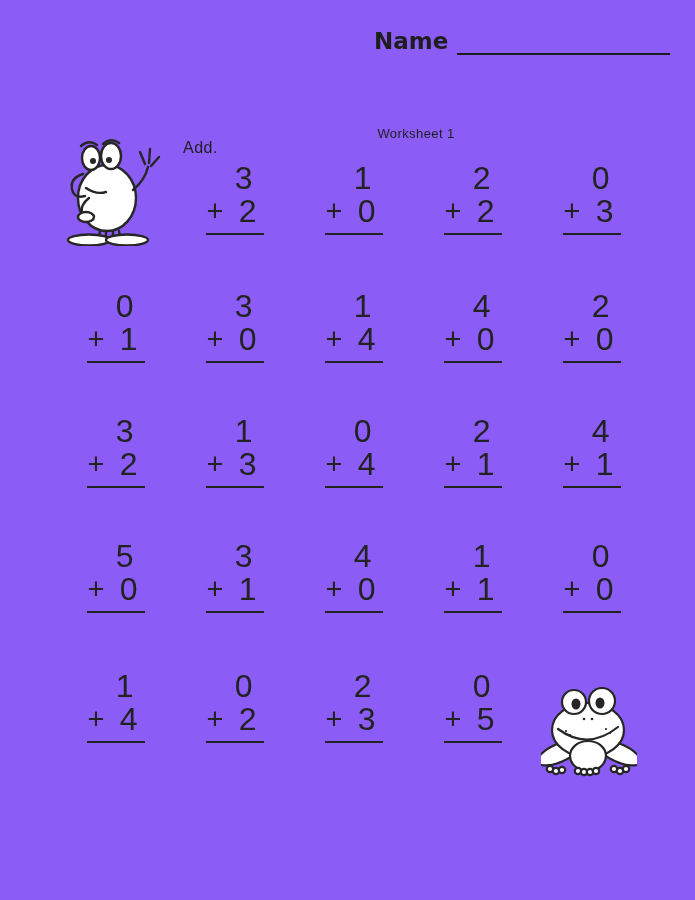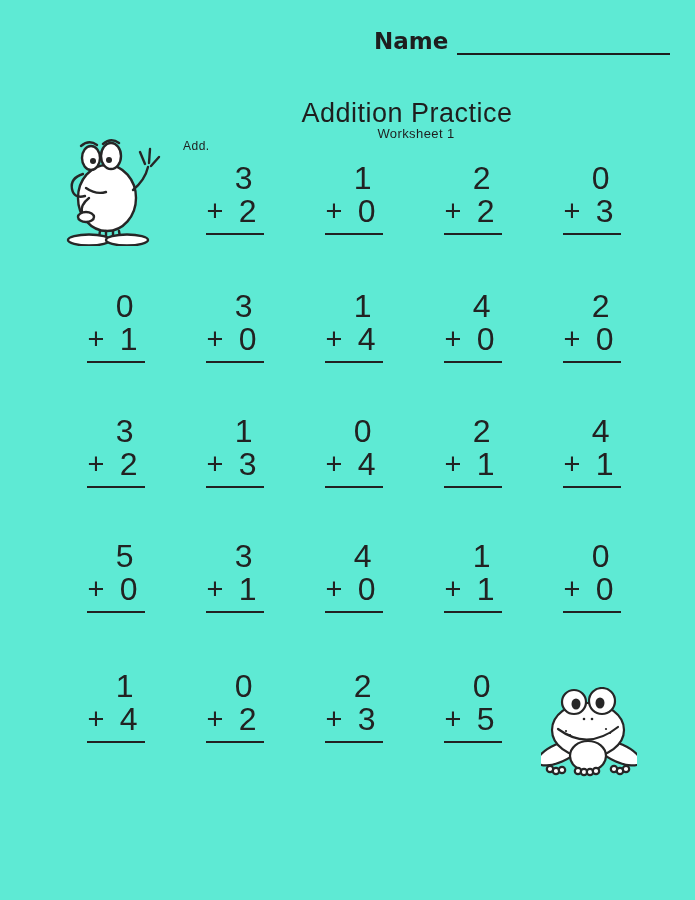--- a/index.html
+++ b/index.html
@@ -1,17 +1,17 @@
 <!DOCTYPE html>
 <html><head>
 <meta charset="utf-8">
 <style>
   html,body { margin:0; padding:0; background:#fff; }
   #page {
-    position:relative; width:695px; height:900px; background:#5eead4;
+    position:relative; width:695px; height:900px; background:#8b5cf6;
     font-family:"Liberation Sans", sans-serif; color:#1e1e1e; overflow:hidden;
   }
 
   
   .name-row {
     position:absolute; left:374px; top:26px; width:296px;
     display:flex; align-items:flex-end; gap:9px;
   }
   .name-label {
     font-family:"DejaVu Sans", sans-serif; font-weight:700;
@@ -23,21 +23,21 @@
   .title {
     position:absolute; left:407px; top:98px; transform:translateX(-50%);
     font-size:27px; letter-spacing:0.5px; white-space:nowrap;
   }
   .subtitle {
     position:absolute; left:416px; top:126px; transform:translateX(-50%);
     font-size:13px; letter-spacing:0.4px; white-space:nowrap;text-align:right;
   }
   .instruction {
     position:absolute; left:183px; top:139px;
-    font-size:12px; letter-spacing:0.5px;
+    font-size:16px; letter-spacing:0.5px;
   }
 
   
   .grid { position:absolute; left:56px; top:0; width:597px; height:900px; }
   .prob-row { position:absolute; left:0; width:597px; display:flex; }
   .prob-row:nth-of-type(1){ top:162px; }
   .prob-row:nth-of-type(2){ top:290px; }
   .prob-row:nth-of-type(3){ top:415px; }
   .prob-row:nth-of-type(4){ top:540px; }
   .prob-row:nth-of-type(5){ top:670px; }
@@ -58,21 +58,20 @@
 </head>
 <body>
 
 <div id="page">
 
   <div class="name-row">
     <span class="name-label">Name</span>
     <span class="name-line"></span>
   </div>
 
-  <div class="title">Addition Practice</div>
   <div class="subtitle">Worksheet 1</div>
   <div class="instruction">Add.</div>
 
   <svg class="frog-top-left" width="114" height="110" viewBox="0 0 114 110">
     <g stroke="#262626" stroke-width="2.4" fill="#fff" stroke-linecap="round" stroke-linejoin="round">
       <path d="M28,10 Q36,3 44,9" fill="none"></path>
       <path d="M50,8 Q58,1 66,7" fill="none"></path>
       <ellipse cx="54" cy="62" rx="29" ry="33"></ellipse>
       <path d="M80,54 Q92,44 95,31" fill="none"></path>
       <path d="M92,28 L87,16" fill="none"></path>

